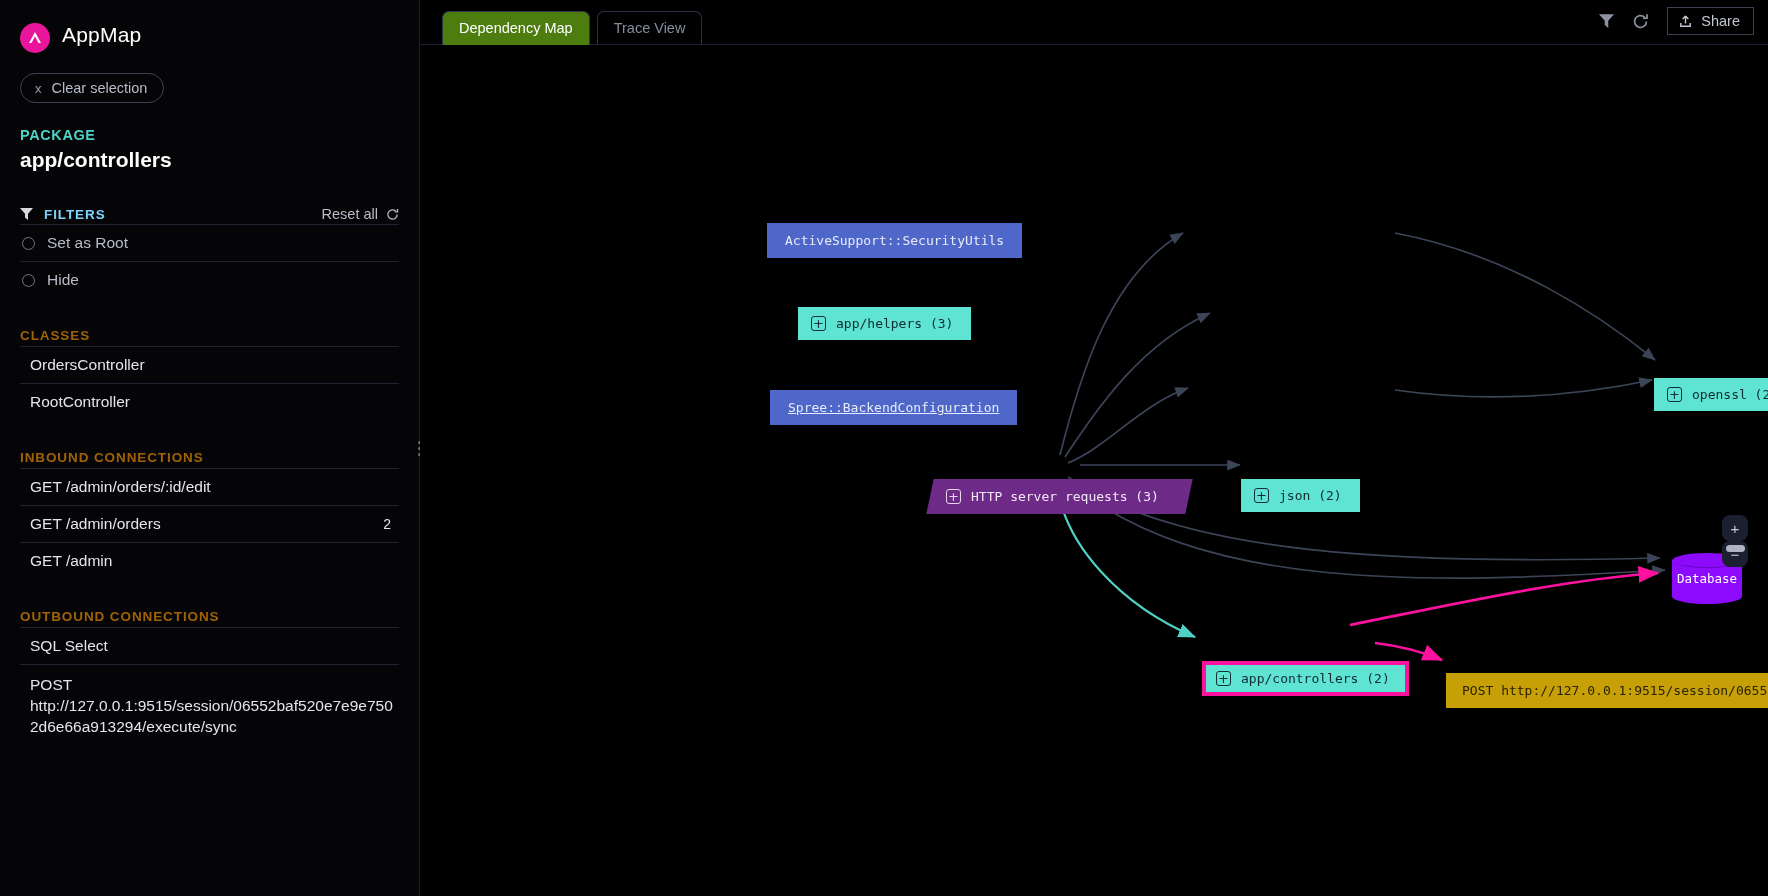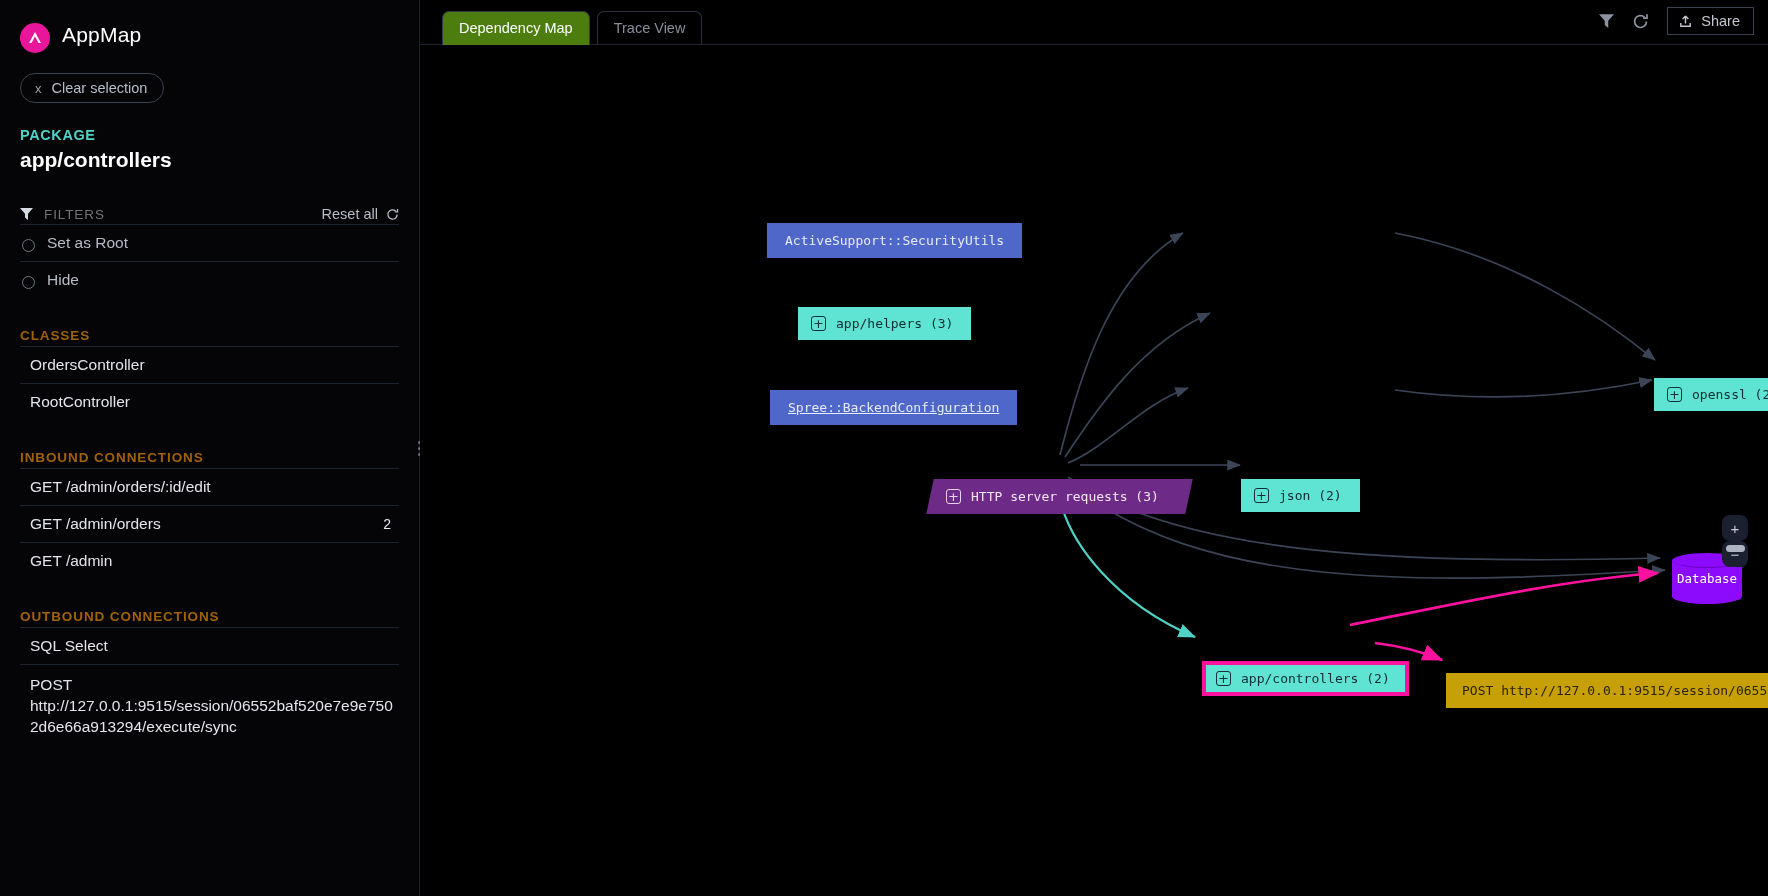--- a/index.html
+++ b/index.html
@@ -46,32 +46,32 @@
     letter-spacing: .6px;
   }
   .pkg-name { color: #ffffff; font-size: 21px; font-weight: bold; margin-top: 5px; }
 
   .section-head {
     display:flex; align-items:center; justify-content: space-between;
     margin-top: 34px; margin-bottom: 2px;
   }
   .section-head-left { display:flex; align-items:center; gap:11px; }
   .section-title {
-    color: #737373; font-size: 13.5px; font-weight: normal; letter-spacing: .9px; text-align: center;
+    color: #7dd3fc; font-size: 13.5px; font-weight: bold; letter-spacing: .9px; text-align: center;
   }
   .reset-all { display:flex; align-items:center; gap:8px; color:#b9bdc9; font-size:14.5px; cursor:pointer;}
   .funnel { width:13px; height:12px; display:block; }
 
   .row {
     border-top: 1px solid #1e2330;
     padding: 9px 0 9px 10px;
     color: #e3e5ea; font-size: 15.5px;
     display:flex; align-items:center; justify-content: space-between;
   }
-  .row.radio { padding-left: 0; gap: 12px; justify-content: flex-start; color:#b8bcc7;align-items:flex-end;}
+  .row.radio { padding-left: 0; gap: 12px; justify-content: flex-start; color:#b8bcc7;}
   .radio-dot {
     width: 13px; height: 13px; border-radius: 50%;
     border: 1.5px solid #6f7685; flex: 0 0 13px; margin-left: 2px;
   }
   .row .count { color:#e3e5ea; font-size:14px; padding-right: 8px; }
   .group-title {
     color:#a16207; font-size:13.5px; font-weight:bold; letter-spacing:.9px;
     margin-top: 30px; margin-bottom: 3px;
   }
   .row.multiline { display:block; line-height: 1.35; padding-top:10px; padding-bottom:10px; }

